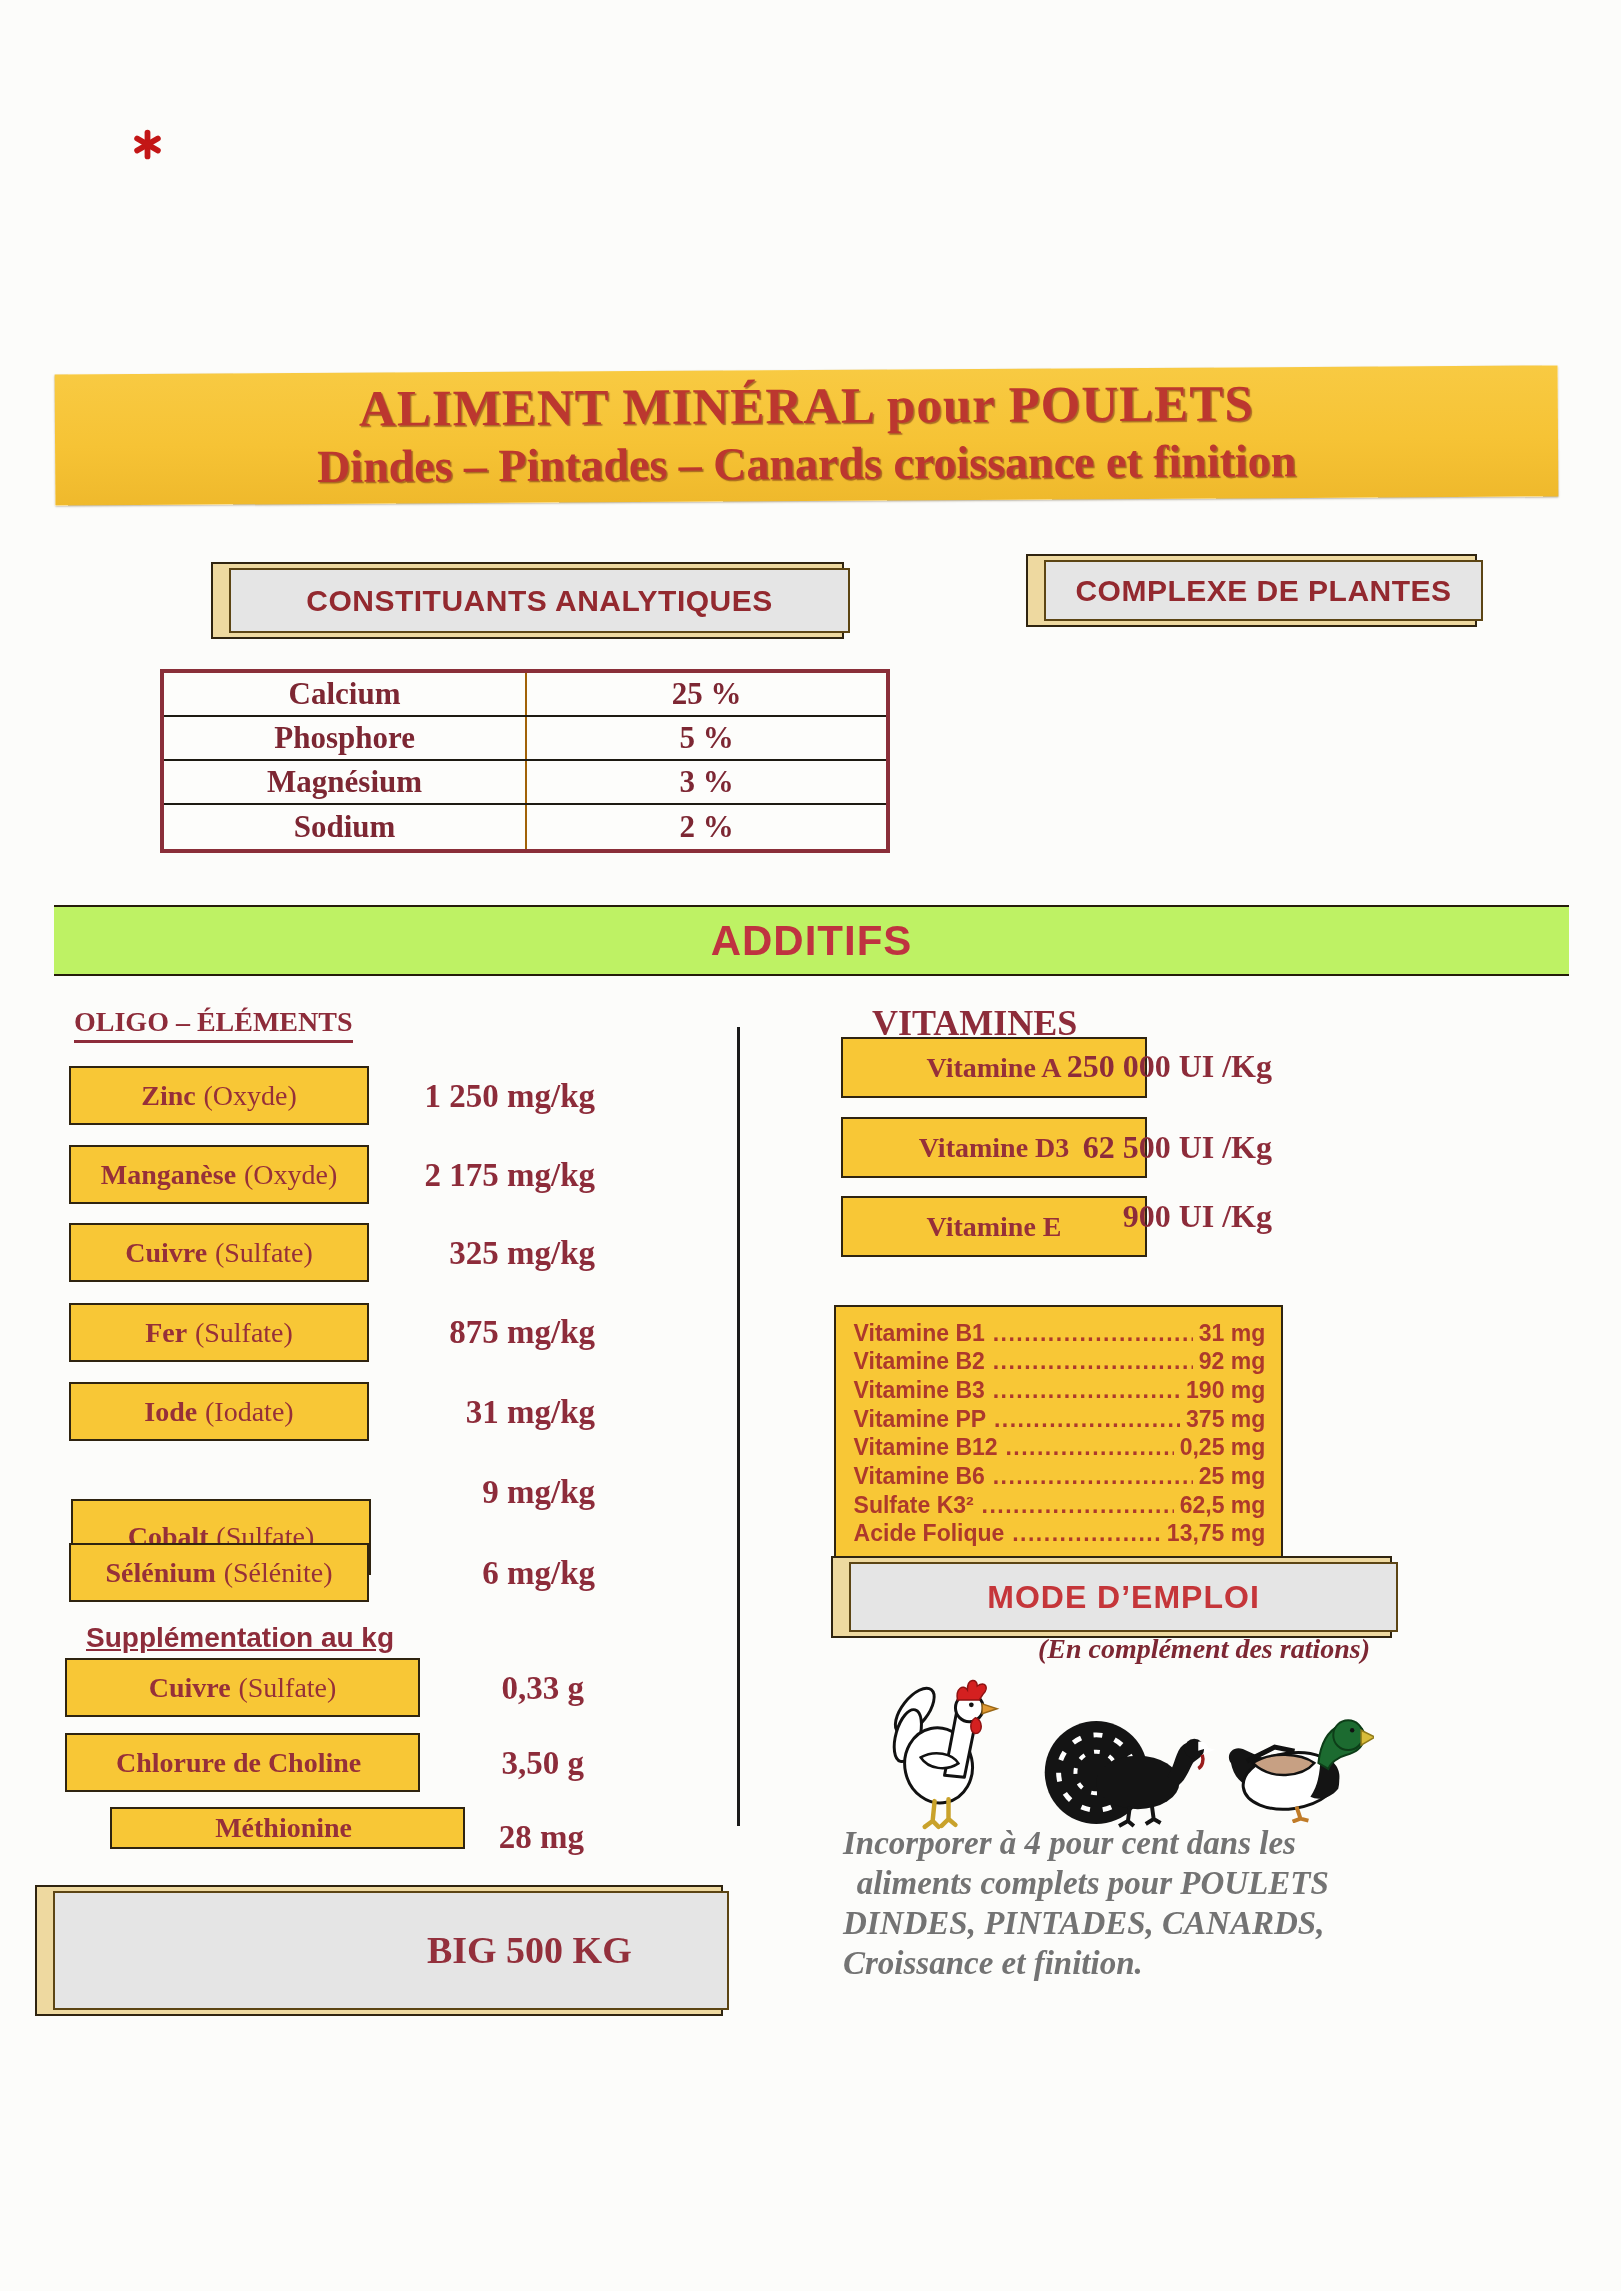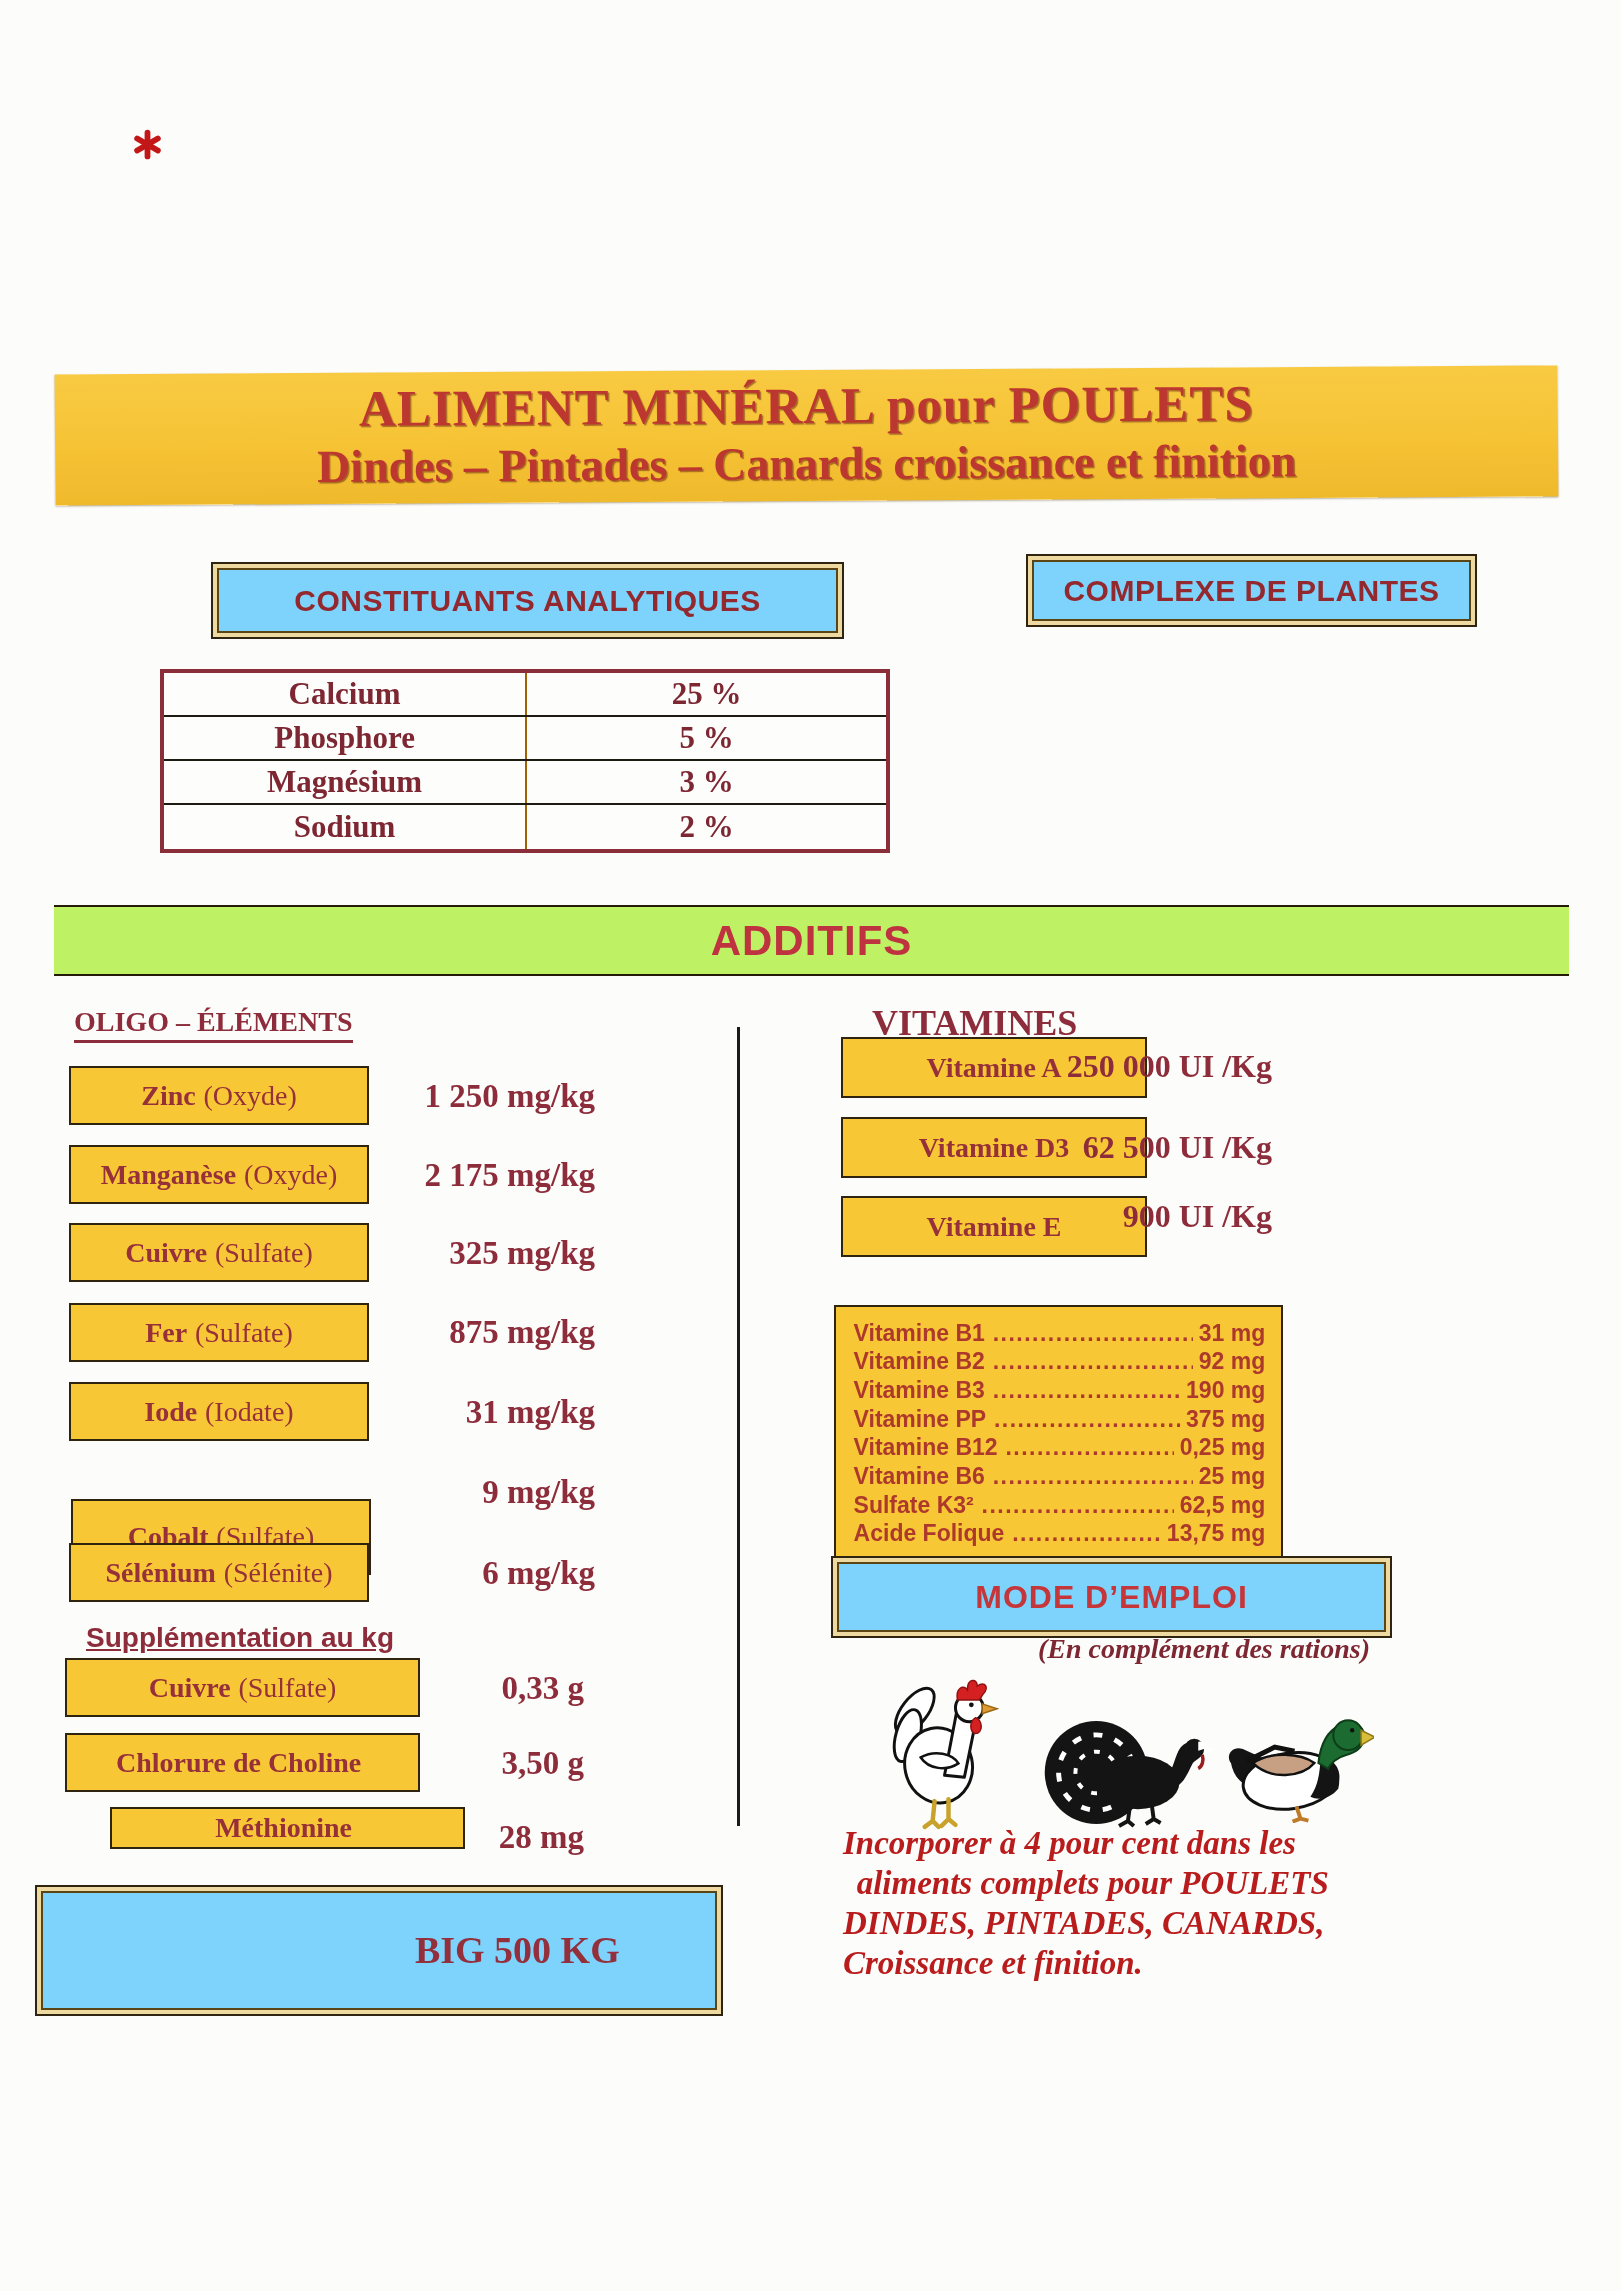--- a/index.html
+++ b/index.html
@@ -26,22 +26,22 @@
     margin-top:2px;font-size:46px;font-weight:bold;
     text-shadow:1.5px 1.5px 1px rgba(94,22,16,.5);
   }
   
   .dbox{
     border:2.9px solid #2f2410;background:#eed9a0;padding:3.9px;
     box-sizing:border-box;
   }
   .dbox-inner{
     width:100%;height:100%;box-sizing:border-box;
-    border:2px solid #5c4514;background:#7dd3fc;
-    display:flex;align-items:center;justify-content:center;
+    border:2px solid #5c4514;background:#e5e5e5;
+    display:flex;align-items:center;justify-content:center;margin-left:12px;
   }
   .hdr-analytiques{left:211px;top:562px;width:633px;height:77px;}
   .hdr-plantes{left:1026px;top:554px;width:451px;height:73px;}
   .hdr-text{
     font-family:"Liberation Sans", sans-serif;font-weight:bold;
     font-size:30px;color:#93292f;letter-spacing:0.5px;
   }
   
   .analytical-table{
     left:160px;top:669px;width:730px;height:184px;
@@ -106,21 +106,21 @@
     font-family:"Liberation Sans", sans-serif;font-weight:bold;
     font-size:32px;color:#c5363a;letter-spacing:1px;
   }
   .rations-note{
     left:978px;top:1633px;width:392px;text-align:right;
     font-size:28px;font-weight:bold;font-style:italic;color:#7d2733;
   }
   
   .instruction{
     left:843px;top:1823px;width:568px;
-    font-size:33px;font-weight:bold;font-style:italic;color:#b91c1c;
+    font-size:33px;font-weight:bold;font-style:italic;color:#737373;
     line-height:40px;
   }
   .instruction .l2{padding-left:13.7px;}
   
   .presentation-box{left:35px;top:1885px;width:688px;height:131px;}
   .presentation-inner{
     flex-direction:column;align-items:flex-start;justify-content:center;
     padding-left:37px;
   }
   .pres-line{font-size:38px;font-weight:bold;color:#93303c;white-space:nowrap;line-height:45px;}

